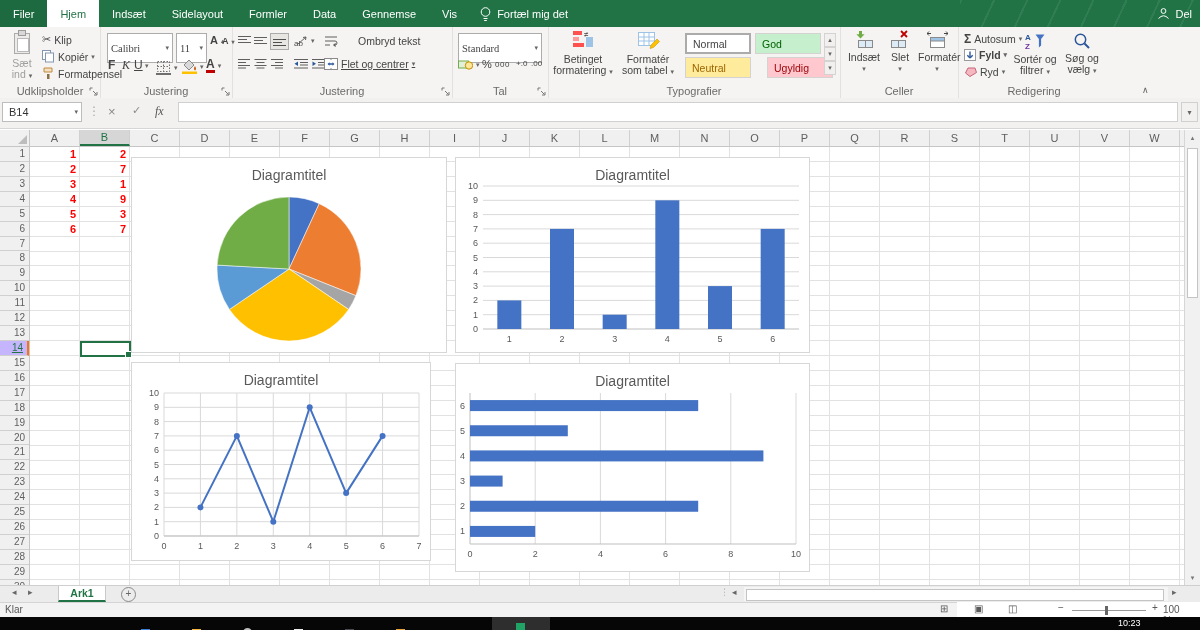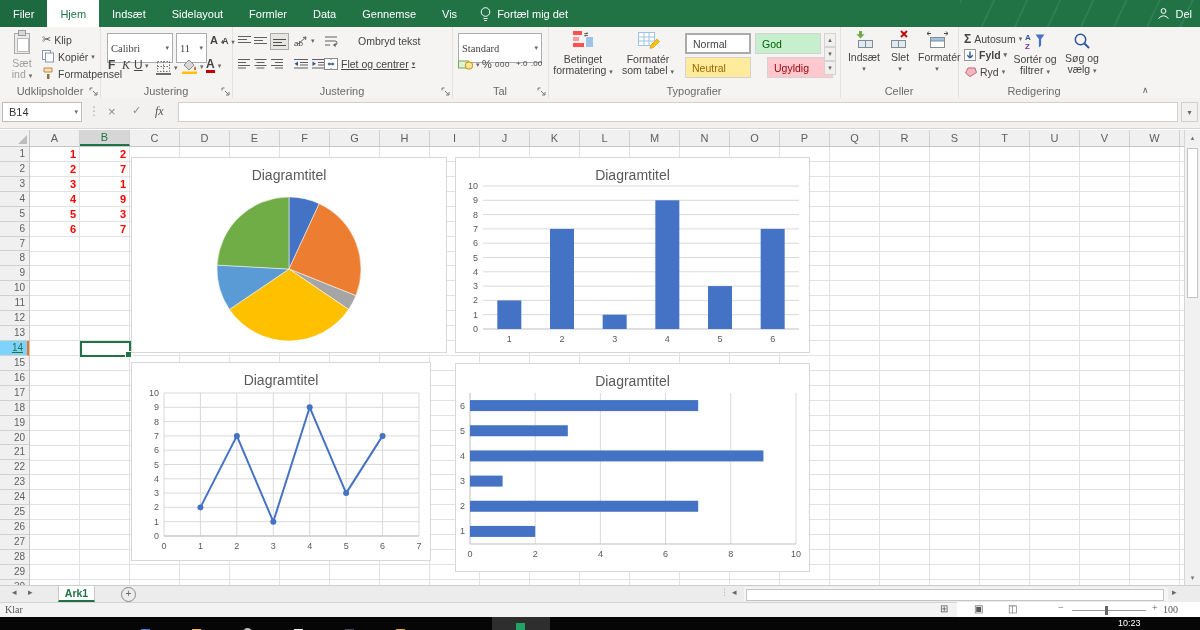--- a/index.html
+++ b/index.html
@@ -41,41 +41,41 @@
   .ffield{position:absolute;left:178px;top:4px;width:1000px;height:20px;background:#FFF;border:1px solid #D0D0D0;box-sizing:border-box;font-size:11px;color:#333;padding-left:4px;}
   .fchev{position:absolute;left:1181px;top:4px;width:17px;height:20px;background:#F3F1EF;border:1px solid #D0D0D0;box-sizing:border-box;display:flex;align-items:center;justify-content:center;font-size:8px;color:#666;}
   
   .corner{left:0;top:130px;width:30px;height:17px;background:#F0F0F0;border-right:1px solid #C6C6C6;border-bottom:1px solid #C6C6C6;box-sizing:border-box;}
   .corner:after{content:"";position:absolute;right:2px;bottom:2px;border-left:9px solid transparent;border-bottom:9px solid #BDBDBD;}
   .colheads{left:30px;top:130px;width:1154px;height:17px;display:flex;background:#F0F0F0;border-bottom:1px solid #C6C6C6;box-sizing:border-box;overflow:hidden;}
   .col-h{width:50px;box-sizing:border-box;border-right:1px solid #D0D0D0;font-size:11px;color:#5E5E5E;text-align:center;line-height:16px;flex:none;}
   .col-h.sel{background:#D6D6D6;border-bottom:2px solid #217346;line-height:14px;color:#217346;}
   .rowheads{left:0;top:147px;width:30px;height:438px;background:#F0F0F0;border-right:1px solid #C6C6C6;box-sizing:border-box;overflow:hidden;}
   .row-h{height:14.93px;box-sizing:border-box;border-bottom:1px solid #D0D0D0;font-size:10px;color:#5E5E5E;text-align:right;padding-right:4px;line-height:14px;}
-  .row-h.sel{background:#7dd3fc;border-right:2px solid #f97316;color:#217346;text-decoration:underline;}
+  .row-h.sel{background:#c4b5fd;border-right:2px solid #f97316;color:#217346;text-decoration:underline;}
   .cells{left:30px;top:147px;width:1154px;height:438px;background:#FFF;overflow:hidden;
     background-image:repeating-linear-gradient(to right,transparent 0,transparent 49px,#E2E2E2 49px,#E2E2E2 50px),
                      repeating-linear-gradient(to bottom,transparent 0,transparent 13.93px,#E2E2E2 13.93px,#E2E2E2 14.93px);}
   .cellval{position:absolute;width:46px;height:14.93px;line-height:14.5px;text-align:right;font-size:11px;font-weight:bold;}
   .chart-box{position:absolute;background:#FFF;border:1px solid #D7D7D7;box-sizing:border-box;z-index:3;}
   .selbox{left:80px;top:341px;width:51px;height:16px;border:2px solid #217346;box-sizing:border-box;z-index:2;background:#FFF;}
   .selhandle{position:absolute;right:-3px;bottom:-3px;width:5px;height:5px;background:#217346;border:1px solid #FFF;}
   
   .vscroll{left:1184px;top:130px;width:16px;height:455px;background:#F1F1F1;border-left:1px solid #D6D6D6;box-sizing:border-box;}
   .vs-btn{position:absolute;left:0;width:15px;height:15px;font-size:7px;color:#777;display:flex;align-items:center;justify-content:center;}
   .vs-thumb{position:absolute;left:2px;top:18px;width:11px;height:150px;background:#FFF;border:1px solid #C4C4C4;box-sizing:border-box;}
   
   .sheetbar{left:0;top:585px;width:1200px;height:17px;background:#ECECEC;border-top:1px solid #CFCFCF;box-sizing:border-box;font-size:10.5px;color:#555;}
   .navarr{position:absolute;top:1px;font-size:9px;color:#666;}
-  .sheettab{position:absolute;left:58px;top:0;width:37px;height:16px;background:#FFF;border:1px solid #C9C9C9;border-top:none;border-bottom:2px solid #217346;box-sizing:border-box;color:#217346;font-weight:bold;text-align:center;line-height:14px;font-size:10.5px;}
+  .sheettab{position:absolute;left:58px;top:0;width:48px;height:16px;background:#FFF;border:1px solid #C9C9C9;border-top:none;border-bottom:2px solid #217346;box-sizing:border-box;color:#217346;font-weight:bold;text-align:center;line-height:14px;font-size:10.5px;}
   .addsheet{position:absolute;left:121px;top:1px;width:13px;height:13px;border:1px solid #8A8A8A;border-radius:50%;color:#666;font-size:10px;line-height:11px;text-align:center;}
   .hs-track{position:absolute;left:744px;top:1px;width:424px;height:14px;background:#F5F5F5;}
   .hs-thumb{position:absolute;left:746px;top:2px;width:418px;height:12px;background:#FFF;border:1px solid #C4C4C4;box-sizing:border-box;}
   
-  .statusbar{left:0;top:602px;width:957px;height:15px;background:#F3F3F3;border-top:1px solid #D4D4D4;box-sizing:border-box;font-size:10px;color:#555;font-family:Liberation Serif, serif;}
+  .statusbar{left:0;top:602px;width:957px;height:15px;background:#F3F3F3;border-top:1px solid #D4D4D4;box-sizing:border-box;font-size:10px;color:#555;}
   .viewic{position:absolute;top:0px;font-size:10px;color:#5A5A5A;}
   .zoomline{position:absolute;top:7px;height:1px;background:#9A9A9A;}
   .zoomthumb{position:absolute;top:3px;width:3px;height:9px;background:#666;}
   
   .taskbar{left:0;top:617px;width:1200px;height:19px;background:#060606;color:#FFF;}
   .tb-ic{position:absolute;bottom:0;width:9px;height:7px;}
   svg{display:block;}
 </style>
 </head>
 <body>

